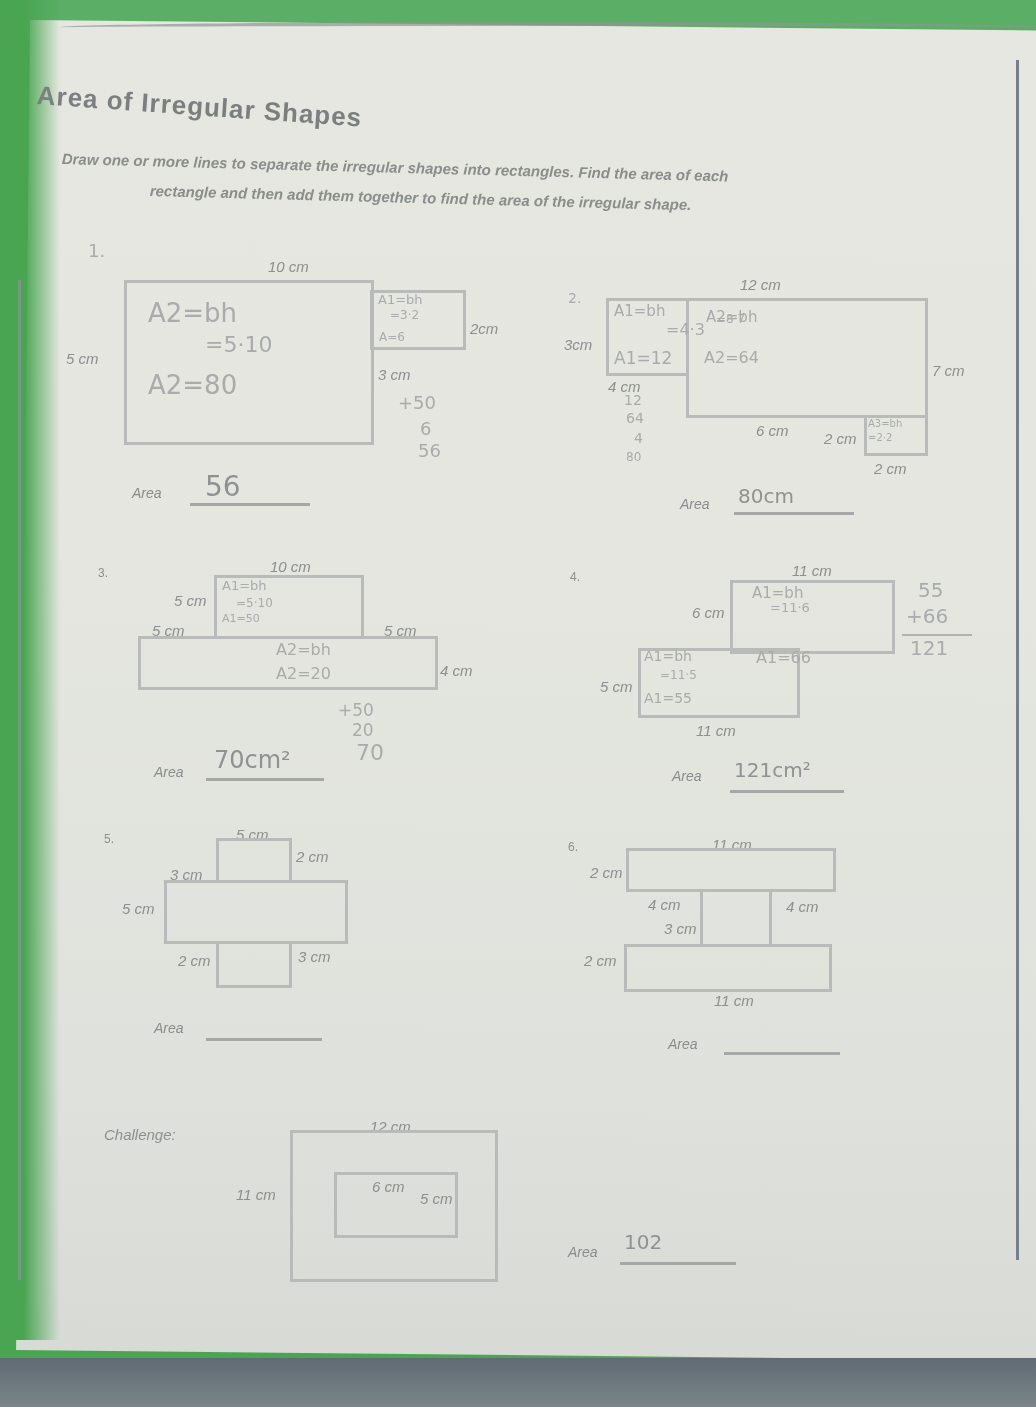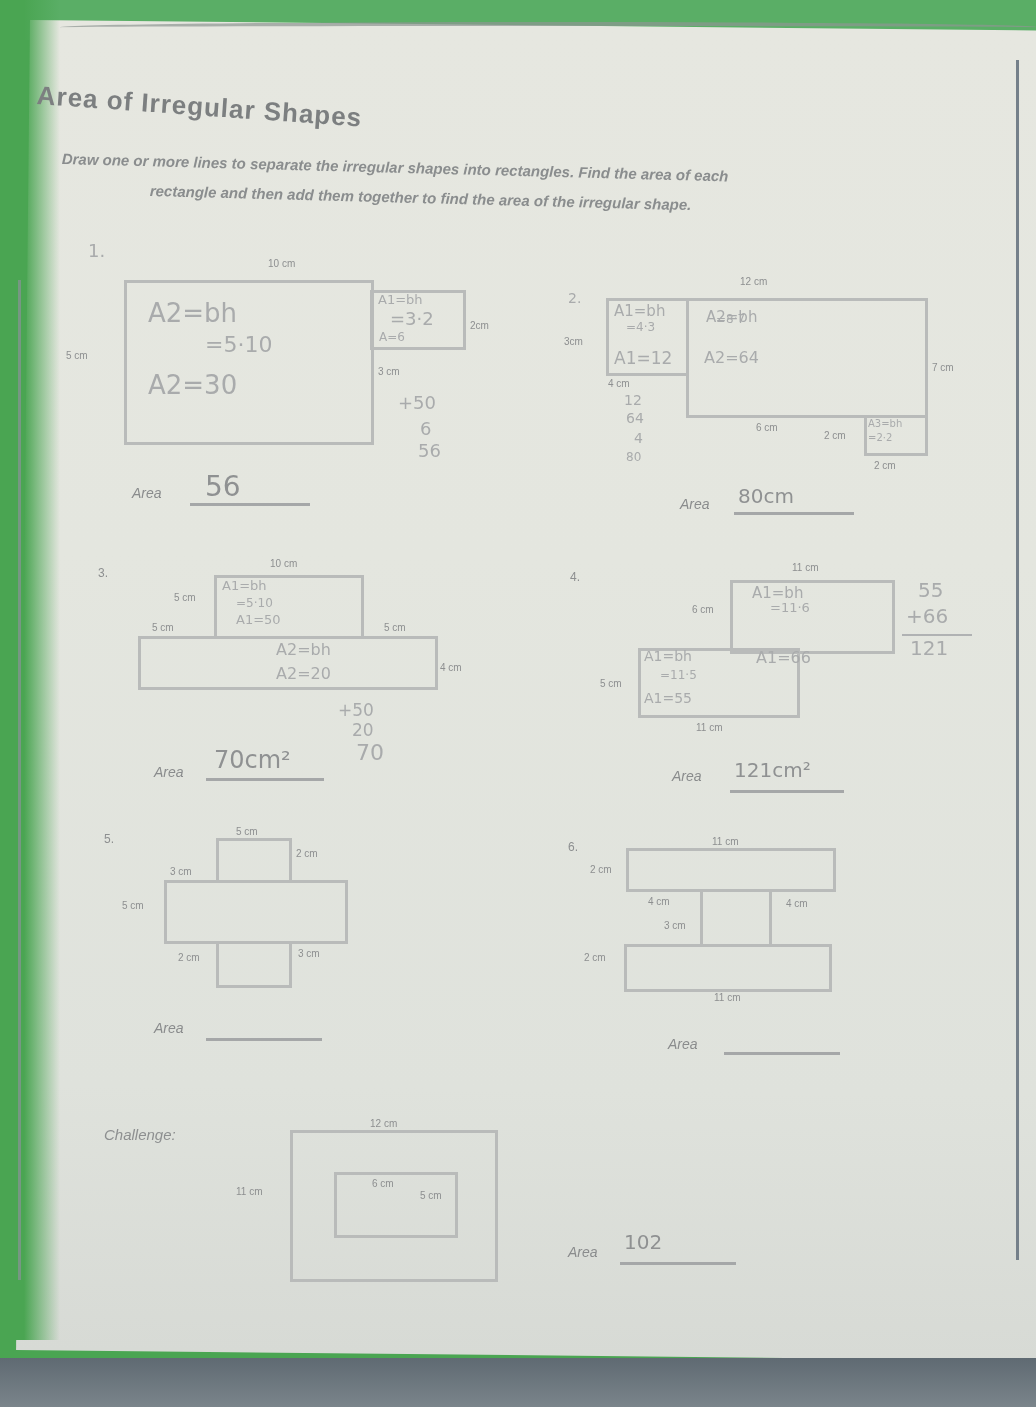--- a/index.html
+++ b/index.html
@@ -15,21 +15,21 @@
     border-radius:50% 50% 0 0/30% 30% 0 0;opacity:.7;}
   .bottom-dark{position:absolute;left:0;top:1358px;width:1036px;height:50px;
     background:linear-gradient(180deg,#5f6a72 0%,#7b858b 100%);}
   .right-edge{position:absolute;left:1016px;top:60px;width:3px;height:1200px;background:#75808a;}
   .left-edge{position:absolute;left:18px;top:280px;width:3px;height:1000px;background:#8a9299;opacity:.7;}
 
   .title{position:absolute;left:38px;top:80px;font-size:26px;font-weight:bold;color:#7c7f80;
     letter-spacing:1px;transform:rotate(4deg);transform-origin:0 0;}
   .instr{position:absolute;font-size:15px;font-weight:bold;color:#8a8d8e;white-space:nowrap;
     transform:rotate(1.5deg);transform-origin:0 0;font-style:italic;}
-  .lbl{position:absolute;font-size:10px;color:#8d8f90;white-space:nowrap;}
+  .lbl{position:absolute;font-size:15px;font-style:italic;color:#8d8f90;white-space:nowrap;}
   .num{position:absolute;font-size:12px;color:#8d8f90;}
   .box{position:absolute;border:3px solid #b9bbba;box-sizing:border-box;}
   .area-label{position:absolute;font-size:14px;font-style:italic;color:#8a8c8d;}
   .area-line{position:absolute;height:3px;background:#a5a7a8;}
   .hand{position:absolute;font-family:"DejaVu Sans",sans-serif;color:#a9abac;white-space:nowrap;}
   .answer{position:absolute;font-family:"DejaVu Sans",sans-serif;color:#8f9192;font-size:22px;white-space:nowrap;}
   .challenge{position:absolute;font-size:15px;font-style:italic;color:#8d8f90;}
 </style>
 </head>
 <body>
@@ -49,23 +49,23 @@
 <div>
   <div class="hand" style="left:88px;top:240px;font-size:18px;">1.</div>
   <div class="lbl" style="left:268px;top:258px;">10 cm</div>
   <div class="box" style="left:124px;top:280px;width:250px;height:165px;"></div>
   <div class="box" style="left:370px;top:290px;width:96px;height:60px;"></div>
   <div class="lbl" style="left:66px;top:350px;">5 cm</div>
   <div class="lbl" style="left:470px;top:320px;">2cm</div>
   <div class="lbl" style="left:378px;top:366px;">3 cm</div>
   <div class="hand" style="left:148px;top:298px;font-size:26px;">A2=bh</div>
   <div class="hand" style="left:205px;top:332px;font-size:22px;">=5·10</div>
-  <div class="hand" style="left:148px;top:370px;font-size:26px;">A2=30</div>
+  <div class="hand" style="left:148px;top:370px;font-size:26px;">A2=80</div>
   <div class="hand" style="left:378px;top:292px;font-size:13px;">A1=bh</div>
-  <div class="hand" style="left:390px;top:308px;font-size:18px;">=3·2</div>
+  <div class="hand" style="left:390px;top:308px;font-size:12px;">=3·2</div>
   <div class="hand" style="left:379px;top:330px;font-size:12px;">A=6</div>
   <div class="hand" style="left:398px;top:392px;font-size:18px;">+50</div>
   <div class="hand" style="left:420px;top:418px;font-size:18px;">6</div>
   <div class="hand" style="left:418px;top:440px;font-size:18px;">56</div>
   <div class="area-label" style="left:132px;top:485px;">Area</div>
   <div class="answer" style="left:205px;top:470px;font-size:28px;">56</div>
   <div class="area-line" style="left:190px;top:503px;width:120px;"></div>
 </div>
 
 <div>
@@ -74,21 +74,21 @@
   <div class="box" style="left:606px;top:298px;width:82px;height:78px;border-right:none;"></div>
   <div class="box" style="left:686px;top:298px;width:242px;height:120px;border-left:3px solid #b9bbba;"></div>
   <div class="box" style="left:864px;top:416px;width:64px;height:40px;border-top:none;"></div>
   <div class="lbl" style="left:564px;top:336px;">3cm</div>
   <div class="lbl" style="left:932px;top:362px;">7 cm</div>
   <div class="lbl" style="left:608px;top:378px;">4 cm</div>
   <div class="lbl" style="left:756px;top:422px;">6 cm</div>
   <div class="lbl" style="left:824px;top:430px;">2 cm</div>
   <div class="lbl" style="left:874px;top:460px;">2 cm</div>
   <div class="hand" style="left:614px;top:302px;font-size:15px;">A1=bh</div>
-  <div class="hand" style="left:626px;top:320px;font-size:12px;">=4·3</div>
+  <div class="hand" style="left:666px;top:320px;font-size:16px;">=4·3</div>
   <div class="hand" style="left:614px;top:348px;font-size:17px;">A1=12</div>
   <div class="hand" style="left:706px;top:308px;font-size:15px;">A2=bh</div>
   <div class="hand" style="left:716px;top:312px;font-size:12px;">=8·7</div>
   <div class="hand" style="left:704px;top:348px;font-size:16px;">A2=64</div>
   <div class="hand" style="left:868px;top:418px;font-size:10px;">A3=bh</div>
   <div class="hand" style="left:868px;top:432px;font-size:10px;">=2·2</div>
   <div class="hand" style="left:624px;top:392px;font-size:14px;">12</div>
   <div class="hand" style="left:626px;top:410px;font-size:14px;">64</div>
   <div class="hand" style="left:634px;top:430px;font-size:14px;">4</div>
   <div class="hand" style="left:626px;top:450px;font-size:12px;">80</div>
@@ -101,21 +101,21 @@
   <div class="num" style="left:98px;top:566px;">3.</div>
   <div class="lbl" style="left:270px;top:558px;">10 cm</div>
   <div class="box" style="left:214px;top:575px;width:150px;height:64px;border-bottom:none;"></div>
   <div class="box" style="left:138px;top:636px;width:300px;height:54px;"></div>
   <div class="lbl" style="left:174px;top:592px;">5 cm</div>
   <div class="lbl" style="left:152px;top:622px;">5 cm</div>
   <div class="lbl" style="left:384px;top:622px;">5 cm</div>
   <div class="lbl" style="left:440px;top:662px;">4 cm</div>
   <div class="hand" style="left:222px;top:578px;font-size:13px;">A1=bh</div>
   <div class="hand" style="left:236px;top:596px;font-size:12px;">=5·10</div>
-  <div class="hand" style="left:222px;top:612px;font-size:13px;margin-left:14px;">A1=50</div>
+  <div class="hand" style="left:222px;top:612px;font-size:11px;">A1=50</div>
   <div class="hand" style="left:276px;top:640px;font-size:16px;">A2=bh</div>
   <div class="hand" style="left:276px;top:664px;font-size:16px;text-align:center;">A2=20</div>
   <div class="hand" style="left:338px;top:700px;font-size:17px;">+50</div>
   <div class="hand" style="left:352px;top:720px;font-size:17px;">20</div>
   <div class="hand" style="left:356px;top:740px;font-size:22px;">70</div>
   <div class="area-label" style="left:154px;top:764px;">Area</div>
   <div class="answer" style="left:214px;top:746px;font-size:24px;">70cm²</div>
   <div class="area-line" style="left:206px;top:778px;width:118px;"></div>
 </div>
 

